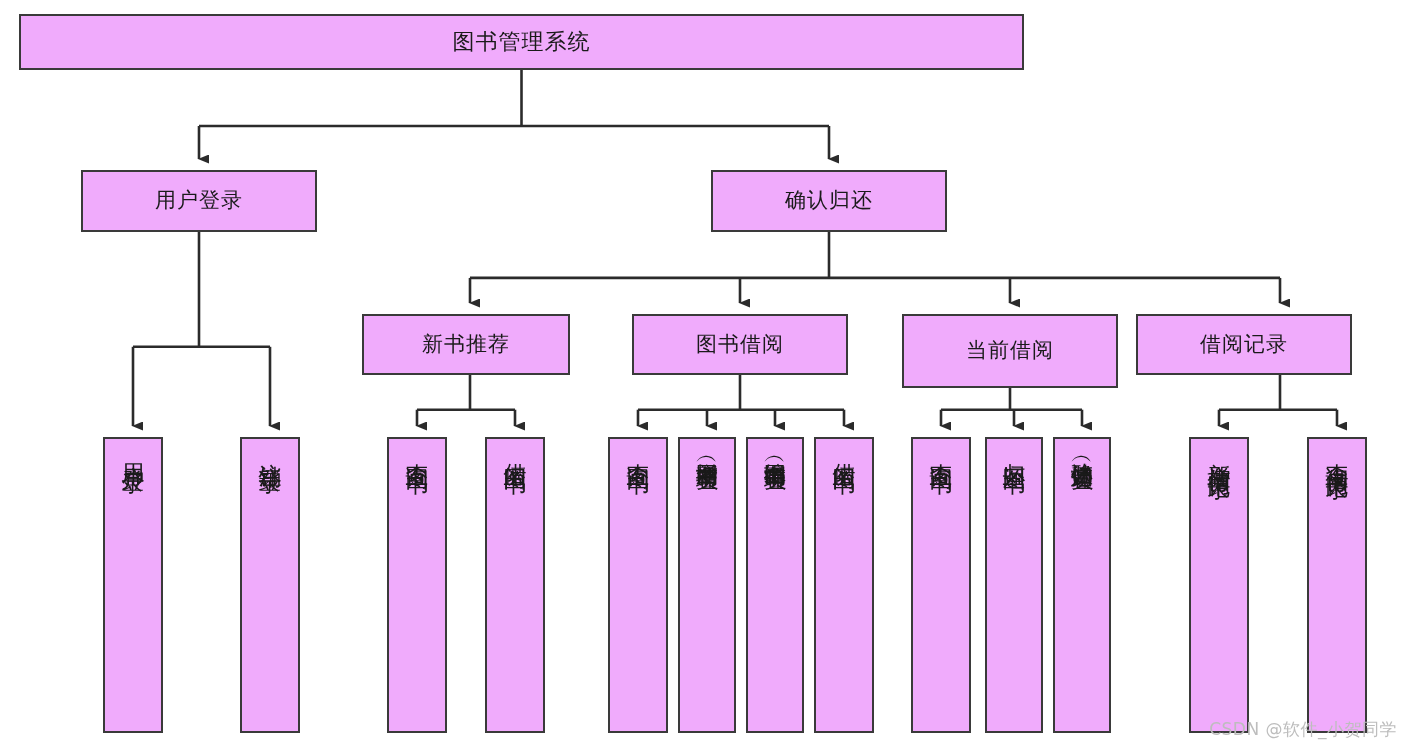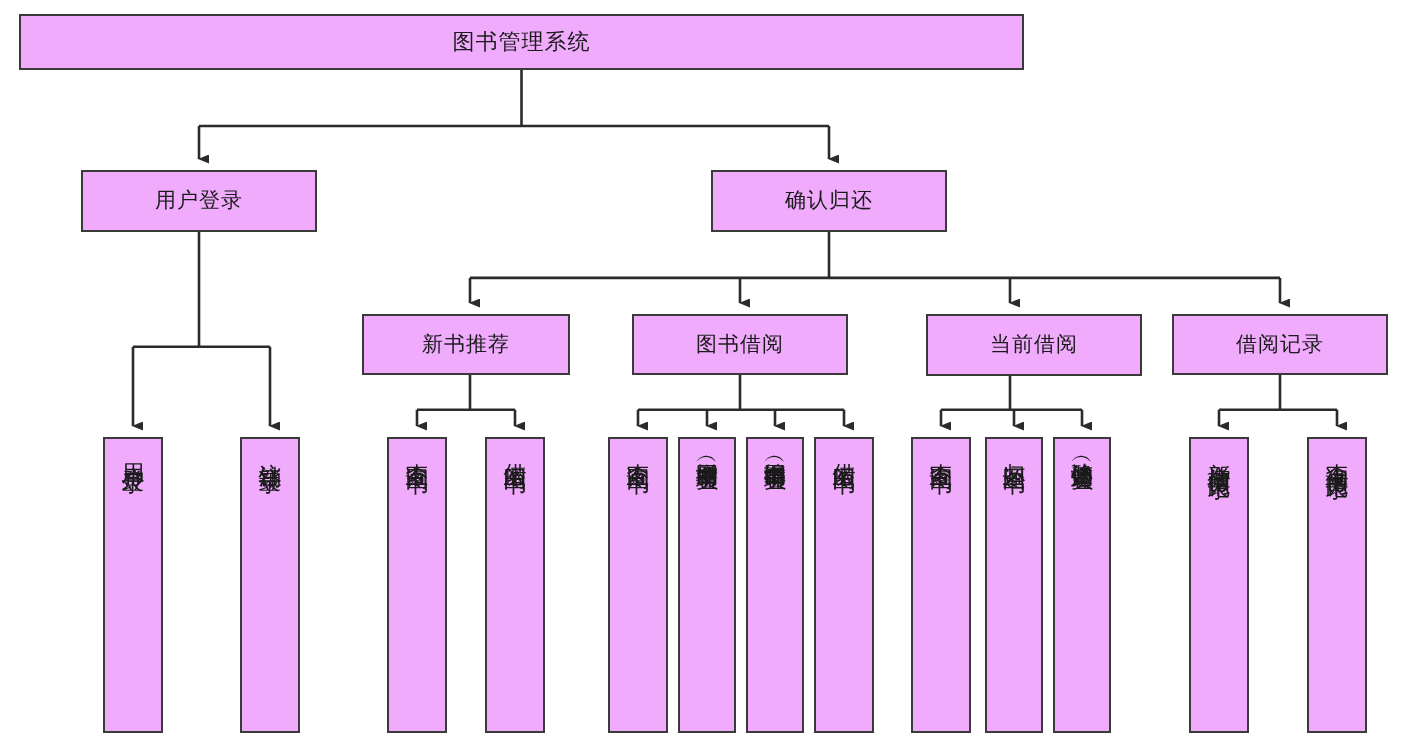--- a/index.html
+++ b/index.html
@@ -134,24 +134,24 @@
       </div>
       <div class="node horiz" style="left: 711px; top: 170px; width: 236px; height: 62px;">
         <span>确认归还</span>
       </div>
       <div class="node horiz" style="left: 362px; top: 314px; width: 208px; height: 61px;">
         <span>新书推荐</span>
       </div>
       <div class="node horiz" style="left: 632px; top: 314px; width: 216px; height: 61px;">
         <span>图书借阅</span>
       </div>
-      <div class="node horiz" style="left: 902px; top: 314px; width: 216px; height: 62px; margin-left: 24px;">
+      <div class="node horiz" style="left: 902px; top: 314px; width: 216px; height: 74px;">
         <span>当前借阅</span>
       </div>
-      <div class="node horiz" style="left: 1172px; top: 314px; width: 216px; height: 61px;">
+      <div class="node horiz" style="left: 1136px; top: 314px; width: 216px; height: 61px;">
         <span>借阅记录</span>
       </div>
       <div class="node vert" style="left: 103px; top: 437px; width: 60px; height: 296px;">
         <span class="vtext">用户登录</span>
       </div>
       <div class="node vert" style="left: 240px; top: 437px; width: 60px; height: 296px;">
         <span class="vtext">注销登录</span>
       </div>
       <div class="node vert" style="left: 387px; top: 437px; width: 60px; height: 296px;">
         <span class="vtext">查询图书</span>
@@ -181,13 +181,14 @@
         <span class="vtext">确认归还（管理员）</span>
       </div>
       <div class="node vert" style="left: 1189px; top: 437px; width: 60px; height: 296px;">
         <span class="vtext">新增借阅记录</span>
       </div>
       <div class="node vert" style="left: 1307px; top: 437px; width: 60px; height: 296px;">
         <span class="vtext">查询借阅记录</span>
       </div>
     </div>
 
+  <div class="watermark">CSDN @软件_小贺同学</div>
 </div>
 
 </body></html>

